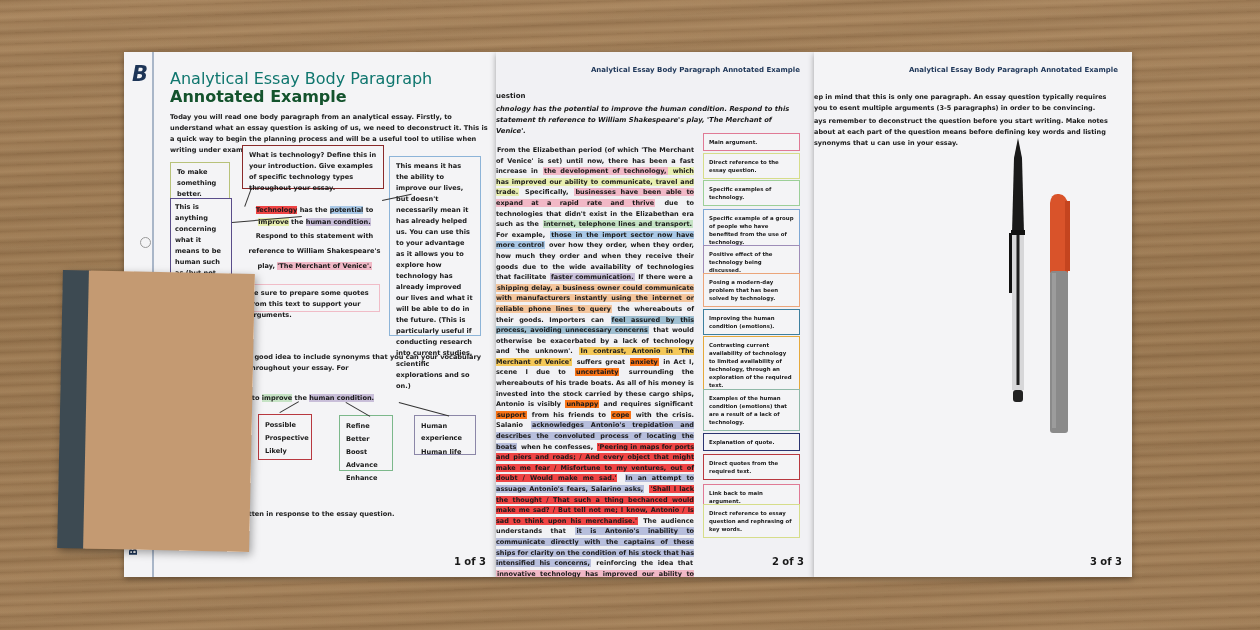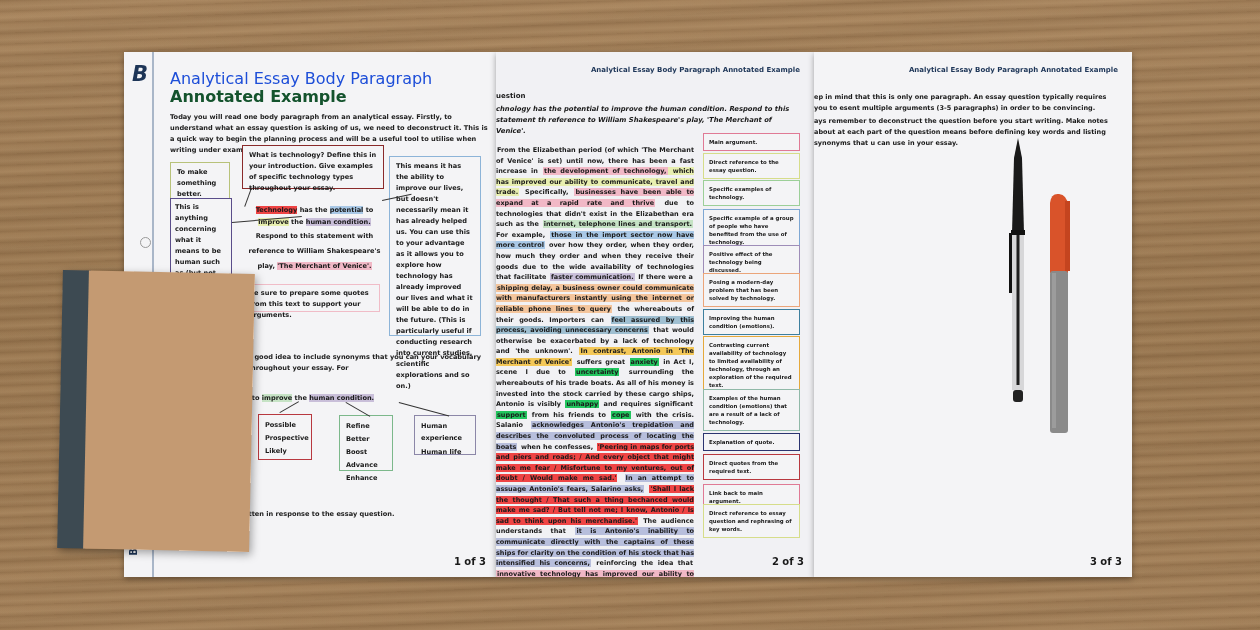--- a/index.html
+++ b/index.html
@@ -10,27 +10,27 @@
   repeating-linear-gradient(176deg, rgba(70,45,20,0.10) 0px, rgba(0,0,0,0) 17px, rgba(70,45,20,0.08) 31px),
   linear-gradient(180deg,#a8855e 0%,#9c7a53 50%,#a5825b 100%);}
 .page{position:absolute;background:#f4f4f6;box-shadow:0 2px 6px rgba(0,0,0,0.35);overflow:hidden;color:#1a1a1a}
 #p1{left:124px;top:52px;width:372px;height:525px}
 #p2{left:496px;top:52px;width:318px;height:525px;background:#f1f1f4}
 #p3{left:814px;top:52px;width:318px;height:525px}
 .margin-strip{position:absolute;left:0;top:0;width:30px;height:100%;border-right:2px solid #a9b6c8}
 .logo{position:absolute;left:8px;top:10px;font:italic 900 21px "DejaVu Sans",sans-serif;color:#1d3557}
 .hole{position:absolute;left:16px;top:185px;width:11px;height:11px;border:1px solid #999;border-radius:50%}
 .beyond{position:absolute;left:4px;top:470px;writing-mode:vertical-rl;transform:rotate(180deg);font:bold 10px "DejaVu Sans",sans-serif;color:#1d3557;letter-spacing:1px}
-.h1a{position:absolute;left:46px;top:17px;font-size:16px;color:#1d4ed8}
+.h1a{position:absolute;left:46px;top:17px;font-size:16px;color:#0f766e}
 .h1b{position:absolute;left:46px;top:35px;font-size:16px;font-weight:bold;color:#14532d}
 .intro{position:absolute;left:46px;top:60px;width:318px;font-size:6.6px;line-height:11px;font-weight:bold;color:#222}
 .box{position:absolute;border:1.3px solid;font-size:6.6px;line-height:11px;font-weight:bold;padding:4px 6px;background:#f4f4f6}
 .hl-red{background:#ef4444}.hl-blue{background:#a9c8e6}.hl-yel{background:#e8efb0}.hl-pur{background:#c9bfd9}
 .hl-pink{background:#f1b8c6}.hl-grn{background:#c6e3c5}.hl-org{background:#f4c59c}.hl-teal{background:#9fbfd1}
-.hl-gold{background:#f4c858}.hl-lav{background:#b7bedc}.hl-mint{background:#22c55e}
+.hl-gold{background:#f4c858}.hl-lav{background:#b7bedc}.hl-mint{background:#f97316}
 .center{position:absolute;font-size:6.6px;line-height:12px;font-weight:bold;text-align:center}
 .line{position:absolute;height:1px;background:#333;transform-origin:0 0}
 .pnum{position:absolute;right:10px;bottom:10px;font-size:10px;font-weight:bold}
 .hdr{position:absolute;right:14px;top:14px;font-size:7px;font-weight:bold;color:#1d3557}
 .p2text{position:absolute;left:0;top:93px;width:198px;font-size:6.5px;line-height:10.6px;font-weight:bold;text-align:justify}
 .p2text span{padding:0 1px}
 .ann{position:absolute;left:207px;width:97px;border:1.3px solid;font-size:5.4px;line-height:8px;font-weight:bold;padding:4px 5px;background:#f4f4f6}
 .p3text{position:absolute;left:0;top:40px;width:306px;font-size:6.5px;line-height:11px;font-weight:bold}
 .notebook{position:absolute;left:60px;top:272px;width:192px;height:278px;transform:rotate(1.2deg);box-shadow:2px 3px 8px rgba(0,0,0,0.35)}
 .nb-spine{position:absolute;left:0;top:0;width:28px;height:100%;background:#3d4a52}

